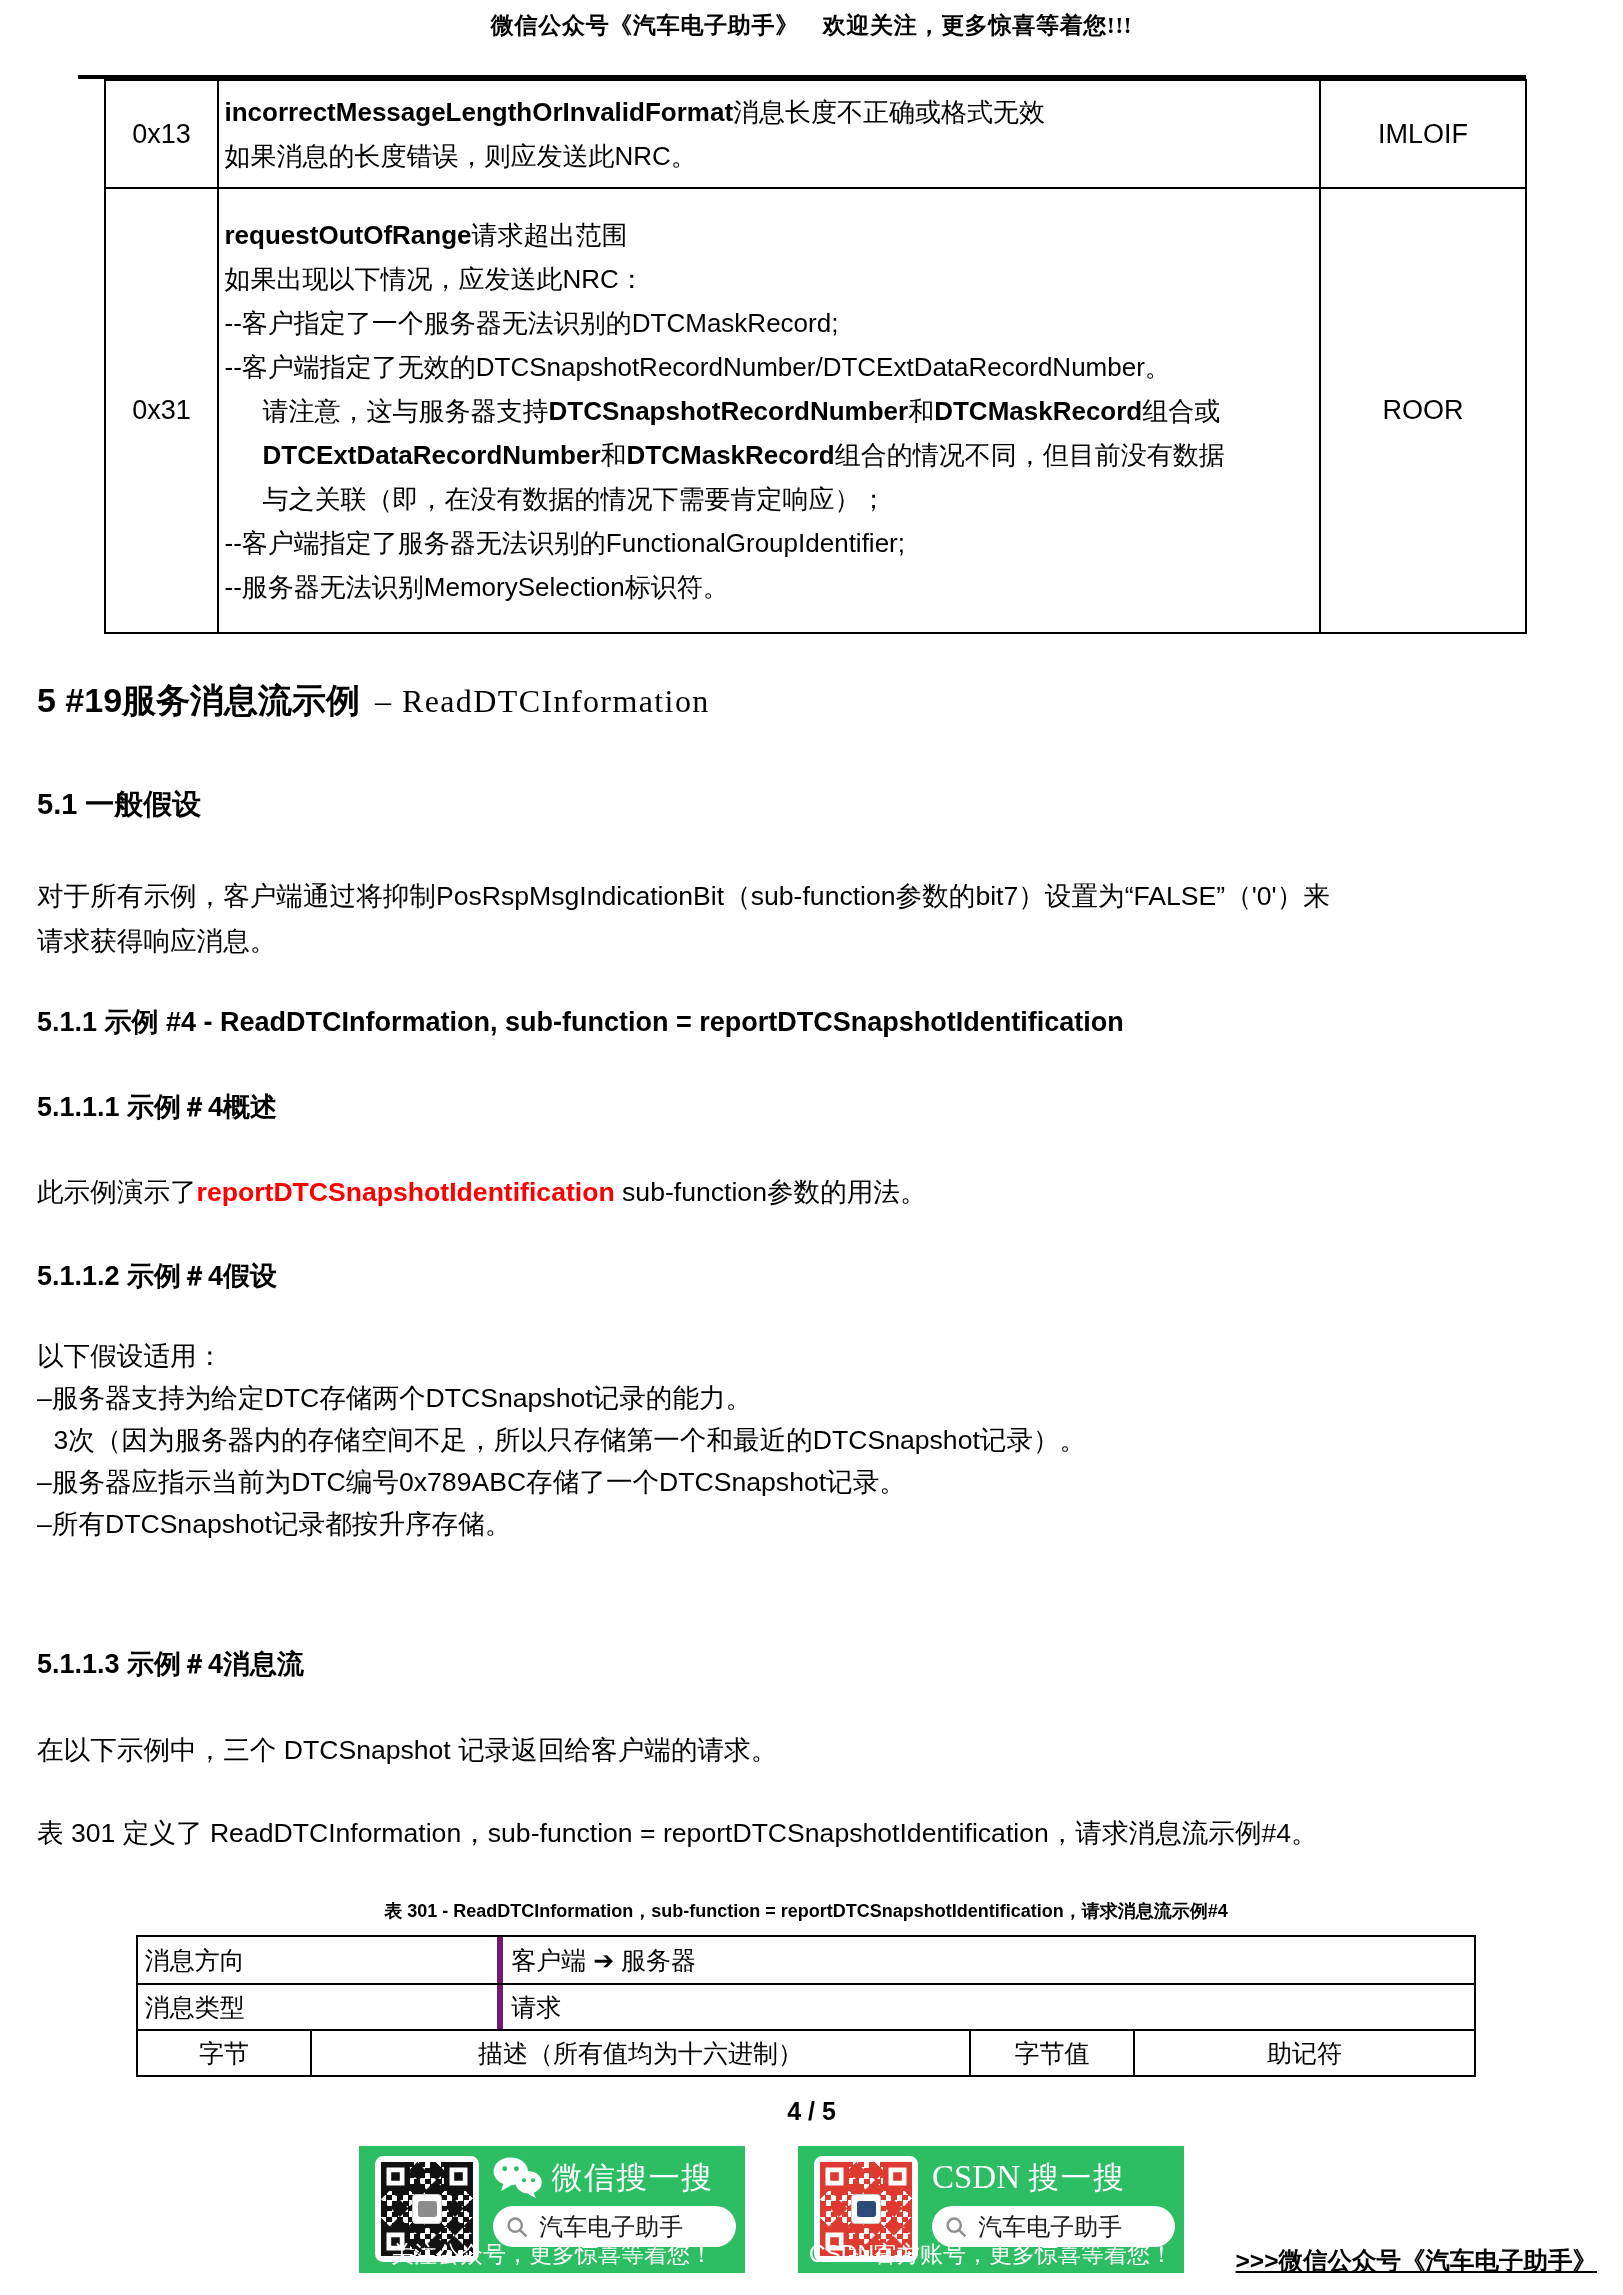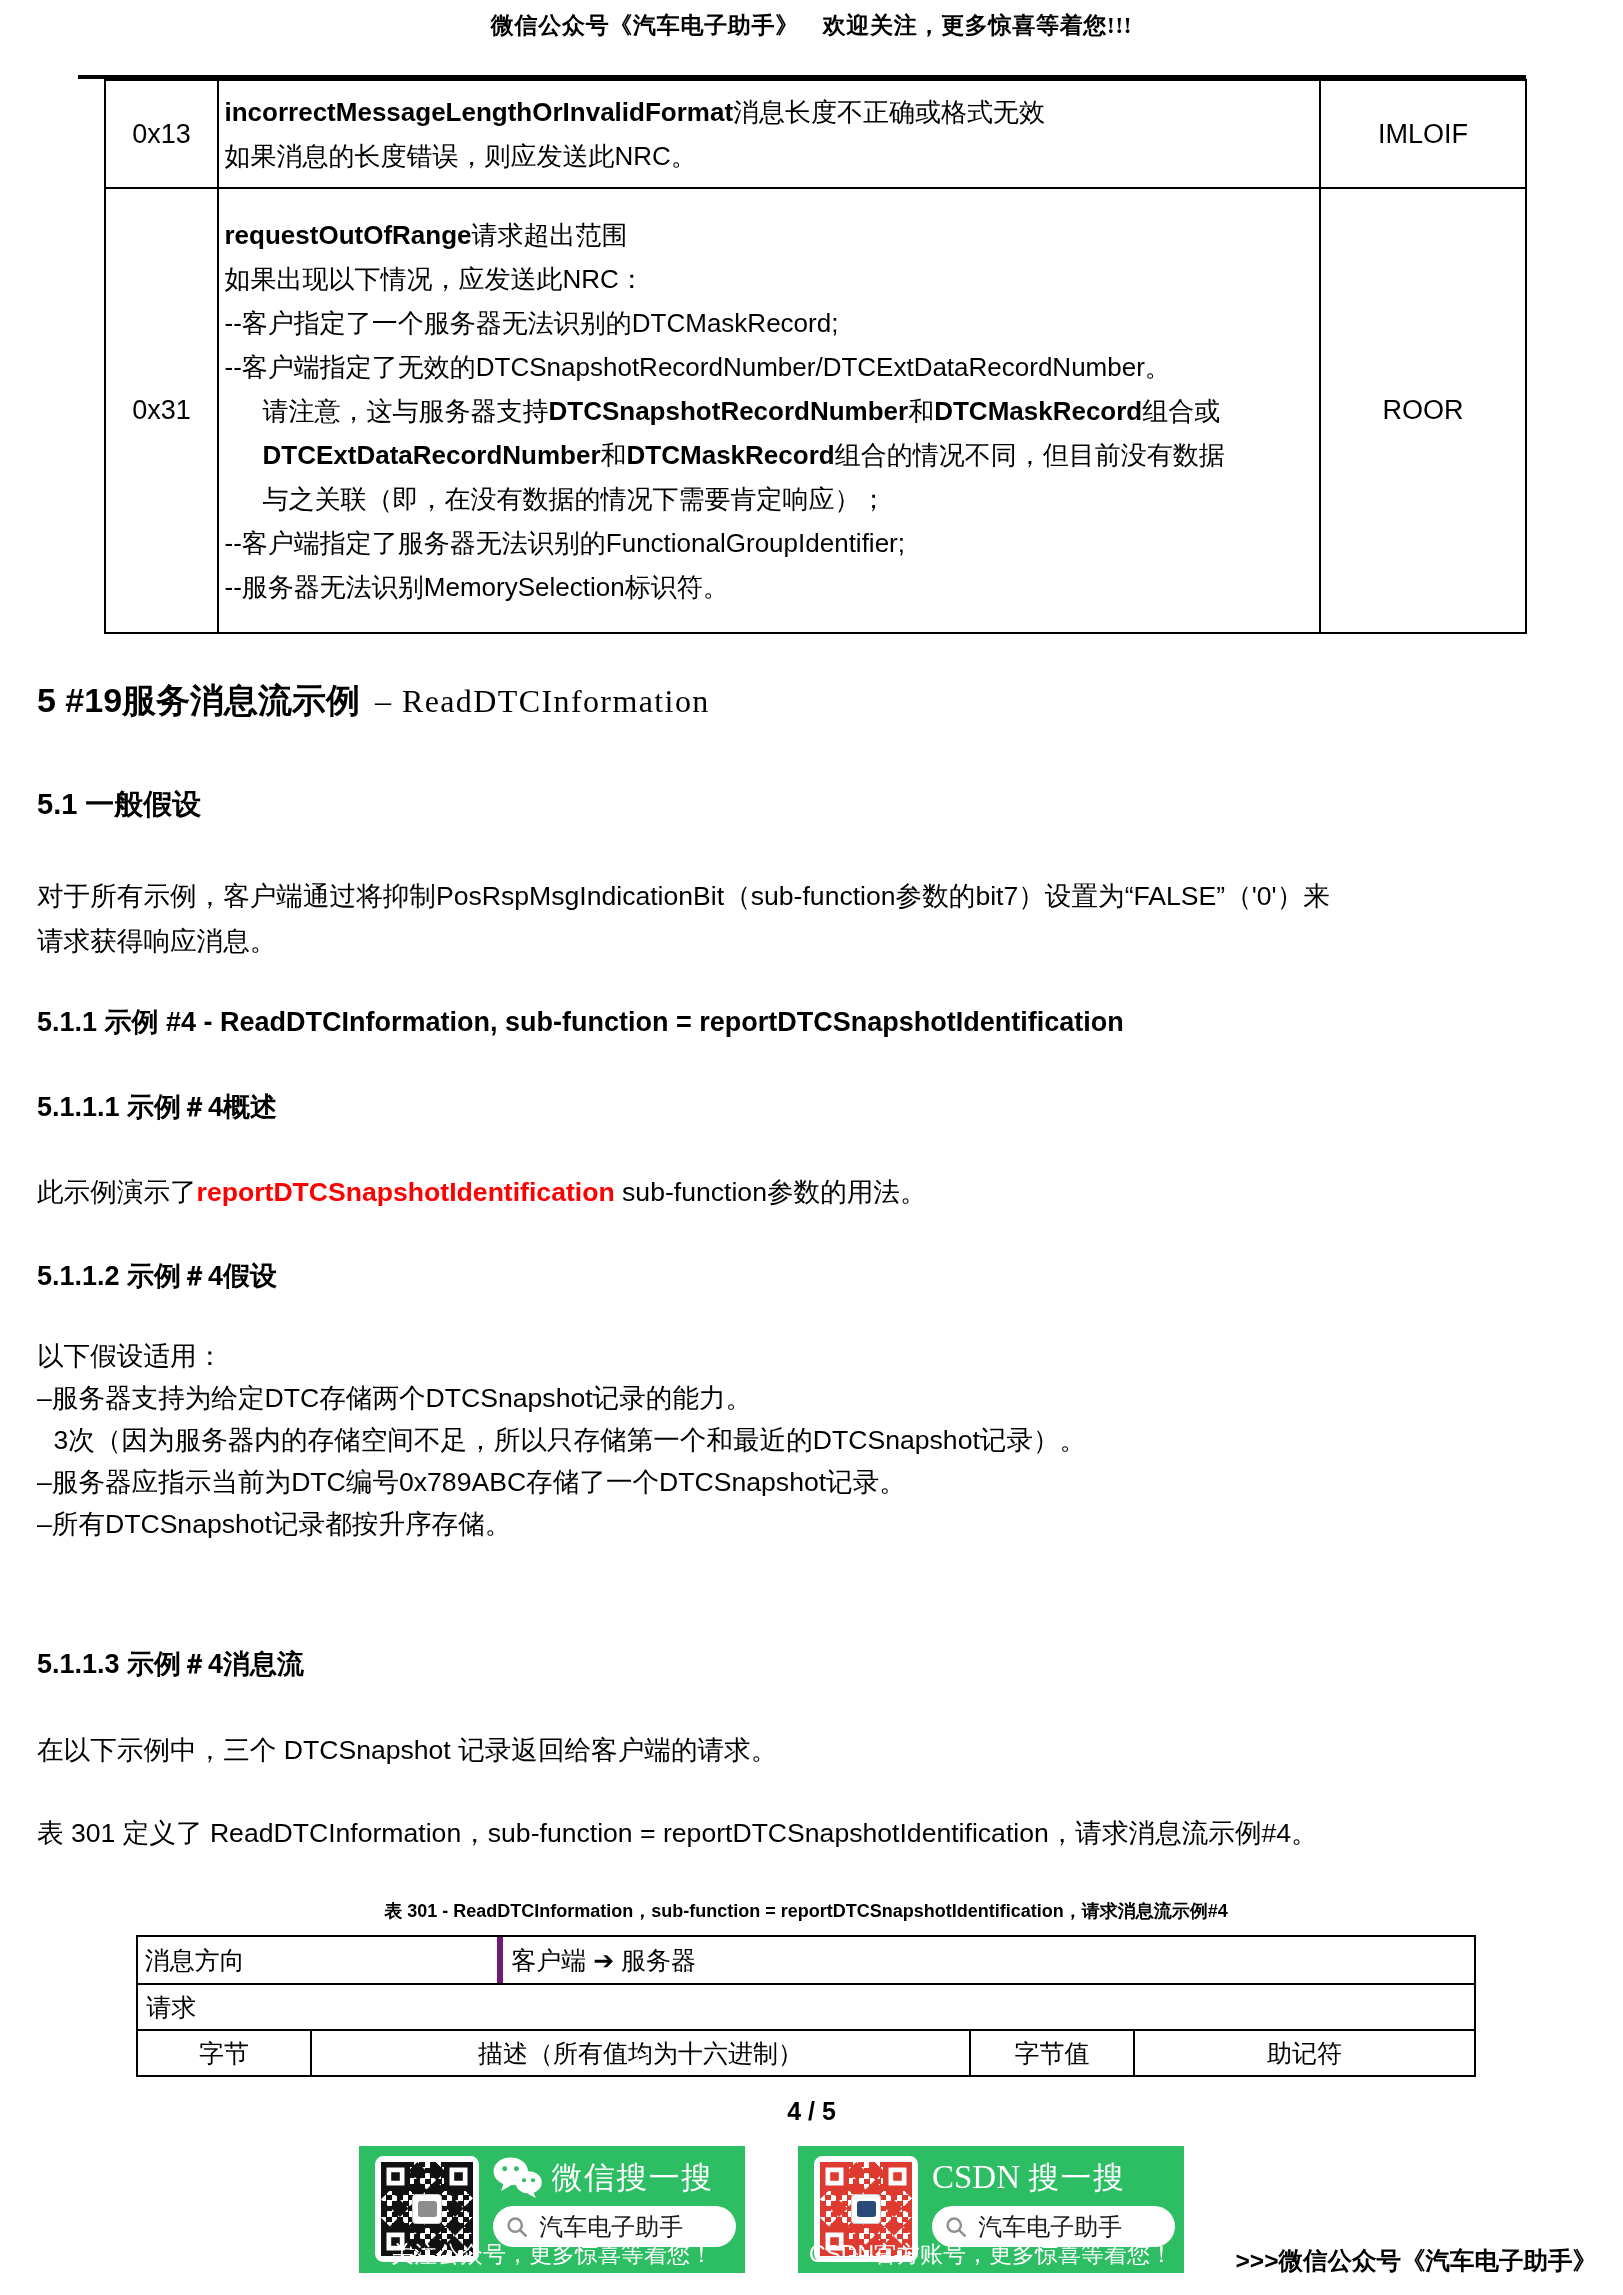--- a/index.html
+++ b/index.html
@@ -90,21 +90,21 @@
   .csdn .qr-center::after { background:#2b4a77; }
   .b-right { position:absolute; left:134px; top:9.5px; right:9.5px; }
   .b-title-row { display:flex; align-items:center; height:44px; color:#fff; }
   .wx-icon { display:flex; margin-right:9.5px; }
   .b-title { font-size:31px; letter-spacing:1.4px; white-space:nowrap; }
   .csdn-brand { font-family:"Liberation Serif", serif; font-size:33px; margin-right:8.2px; }
   .pill { margin-top:6.8px; height:41px; background:#fff; border-radius:20.5px; display:flex; align-items:center; padding:0 12.3px; }
   .mag { display:flex; margin-right:9.5px; }
   .pill-text { font-size:24px; color:#1a1a1a; white-space:nowrap; }
   .tagline { position:absolute; bottom:2.7px; left:0; width:100%; text-align:center; color:#fff; font-size:23px; white-space:nowrap; }
-  .promo { position:absolute; top:2244px; right:26px; font-size:24.5px; font-weight:bold; white-space:nowrap; }
+  .promo { position:absolute; top:2244px; right:26px; font-size:24.5px; font-weight:bold; white-space:nowrap;text-decoration:underline; }
 </style>
 </head>
 <body>
 
 <div class="page">
 
   <div class="doc-header">微信公众号《汽车电子助手》　欢迎关注，更多惊喜等着您!!!</div>
   <div class="header-rule"></div>
 
   <table class="nrc-table">
@@ -176,20 +176,21 @@
   <div class="para p5">表 301 定义了 ReadDTCInformation，sub-function = reportDTCSnapshotIdentification，请求消息流示例#4。</div>
 
   <div class="t301-caption">表 301 - ReadDTCInformation，sub-function = reportDTCSnapshotIdentification，请求消息流示例#4</div>
 
   <div class="t301">
     <div class="t-row kv">
       <div class="cell label">消息方向</div>
       <div class="cell value">客户端 ➔ 服务器</div>
     </div>
     <div class="t-row kv">
+      <div class="cell label">消息类型</div>
       <div class="cell value">请求</div>
     </div>
     <div class="t-row head">
       <div class="cell hc1">字节</div>
       <div class="cell hc2">描述（所有值均为十六进制）</div>
       <div class="cell hc3">字节值</div>
       <div class="cell hc4">助记符</div>
     </div>
   </div>
 

